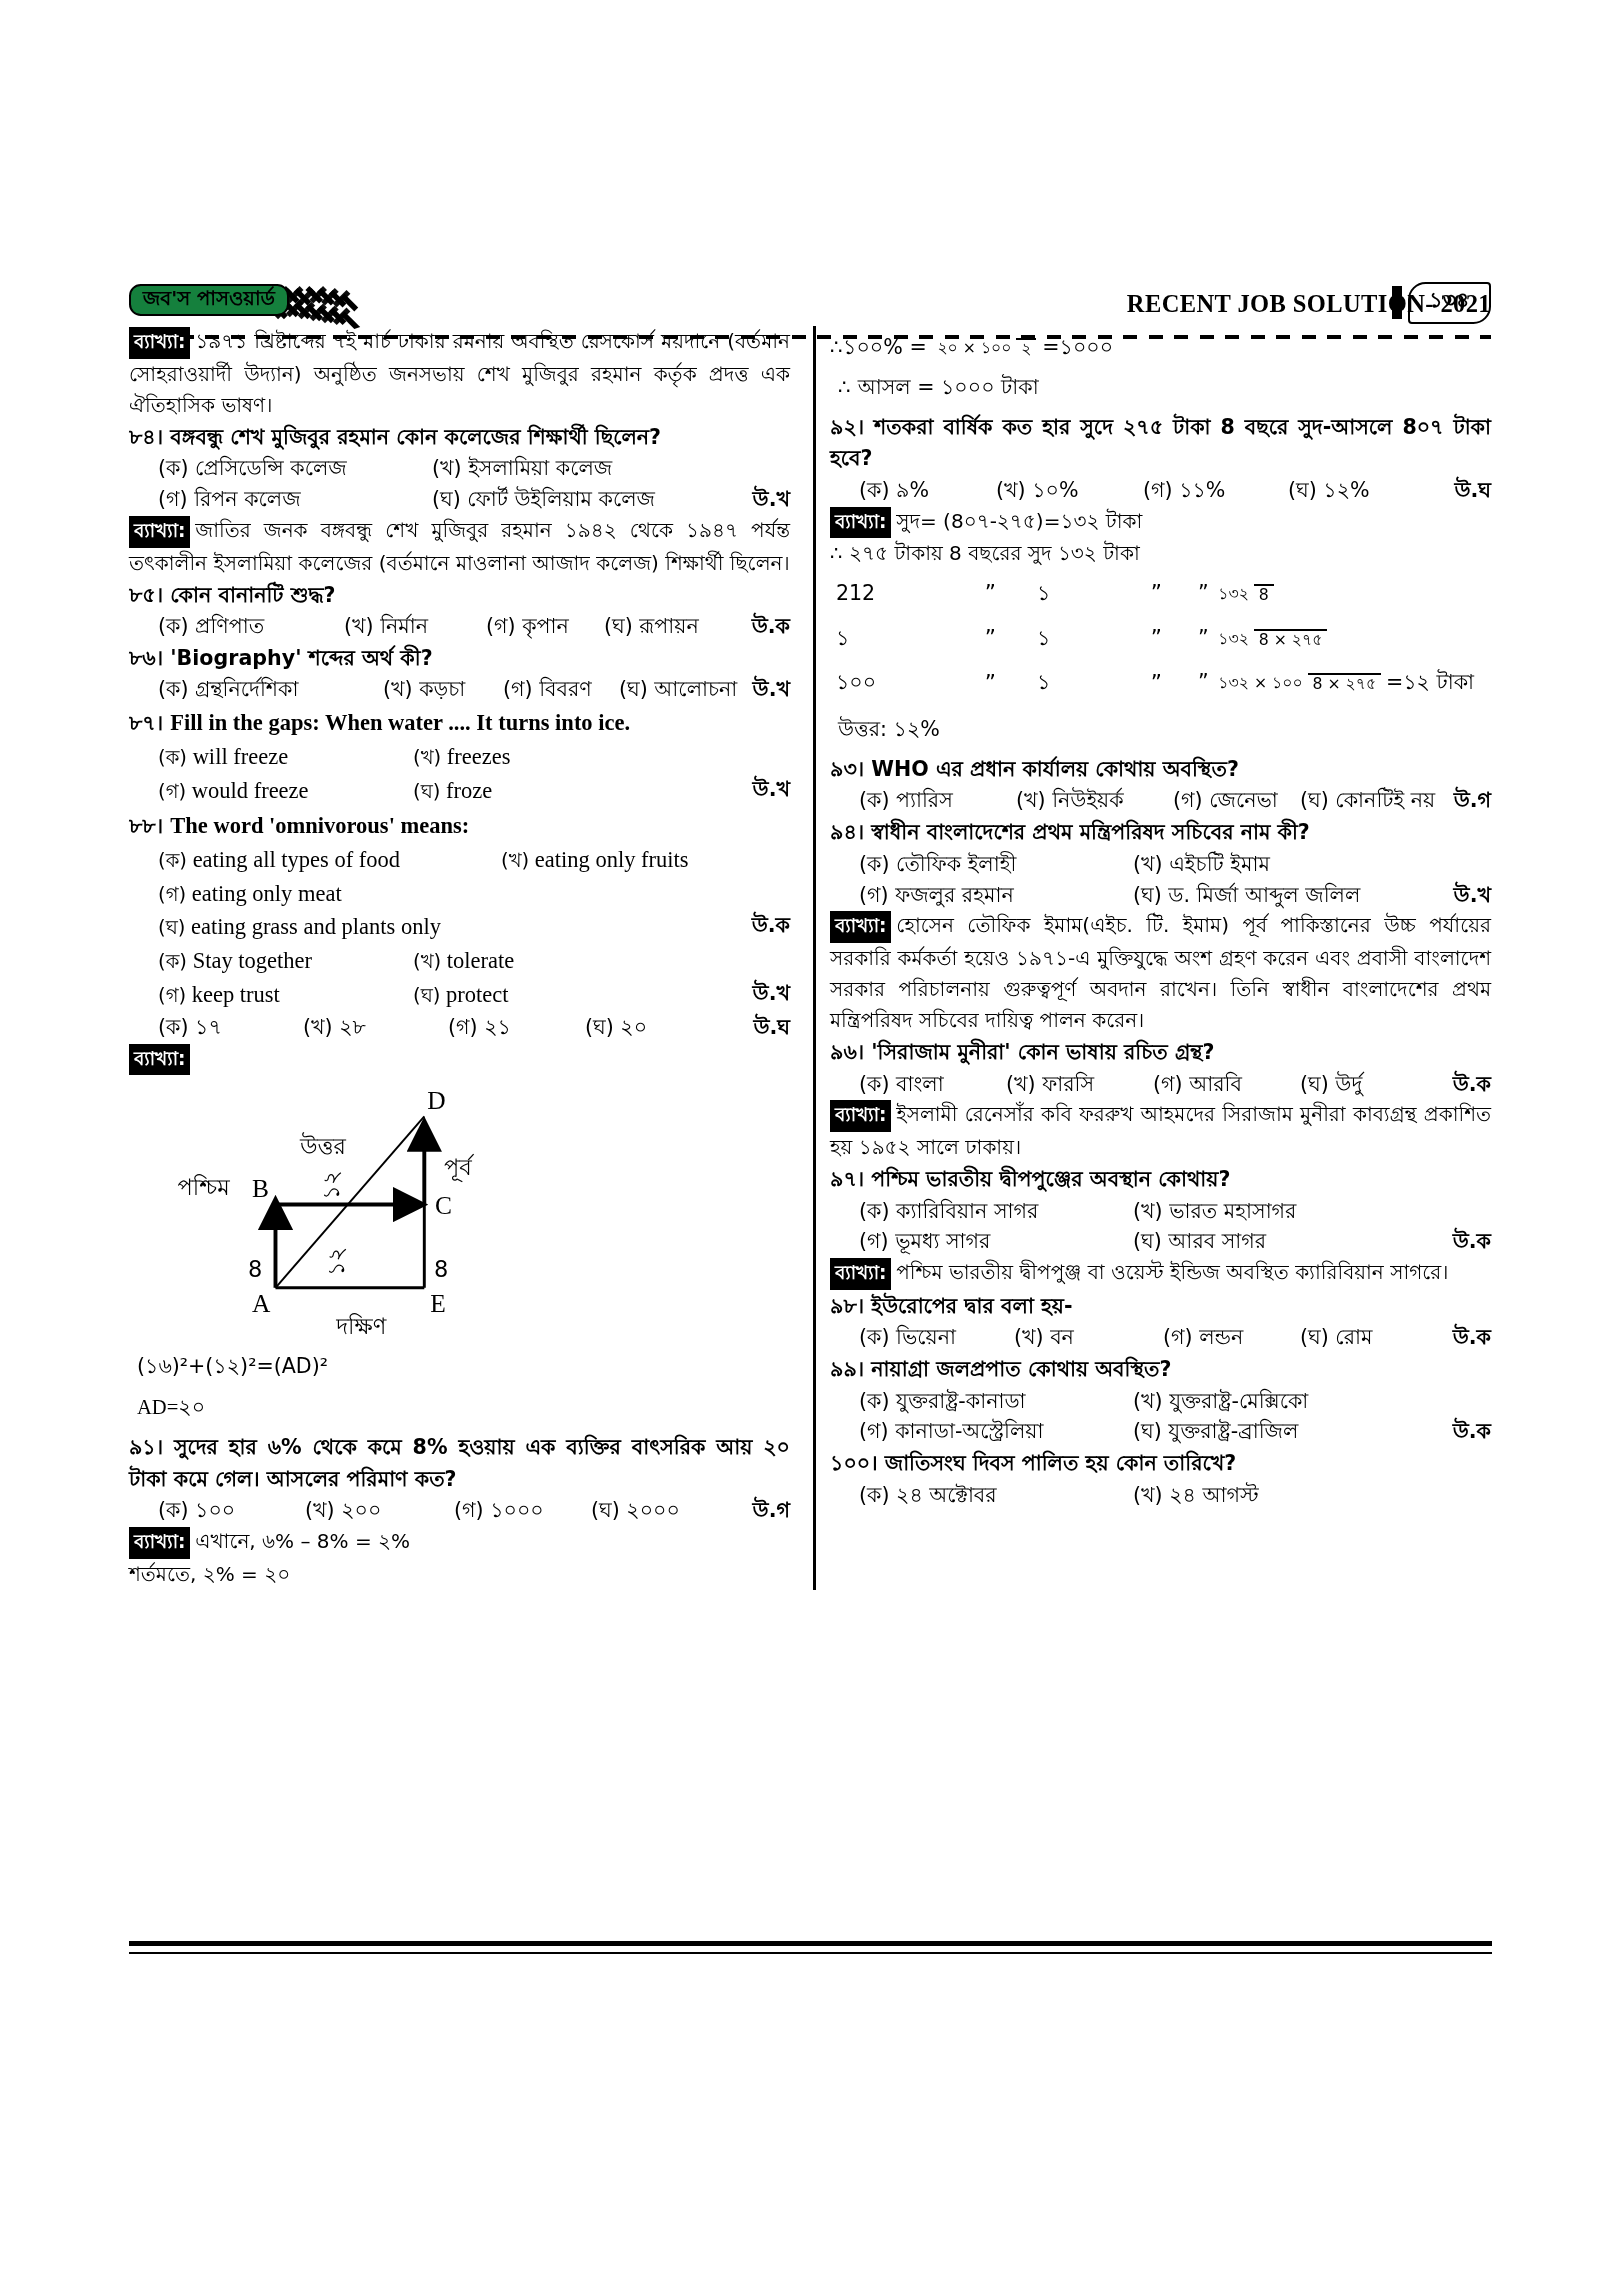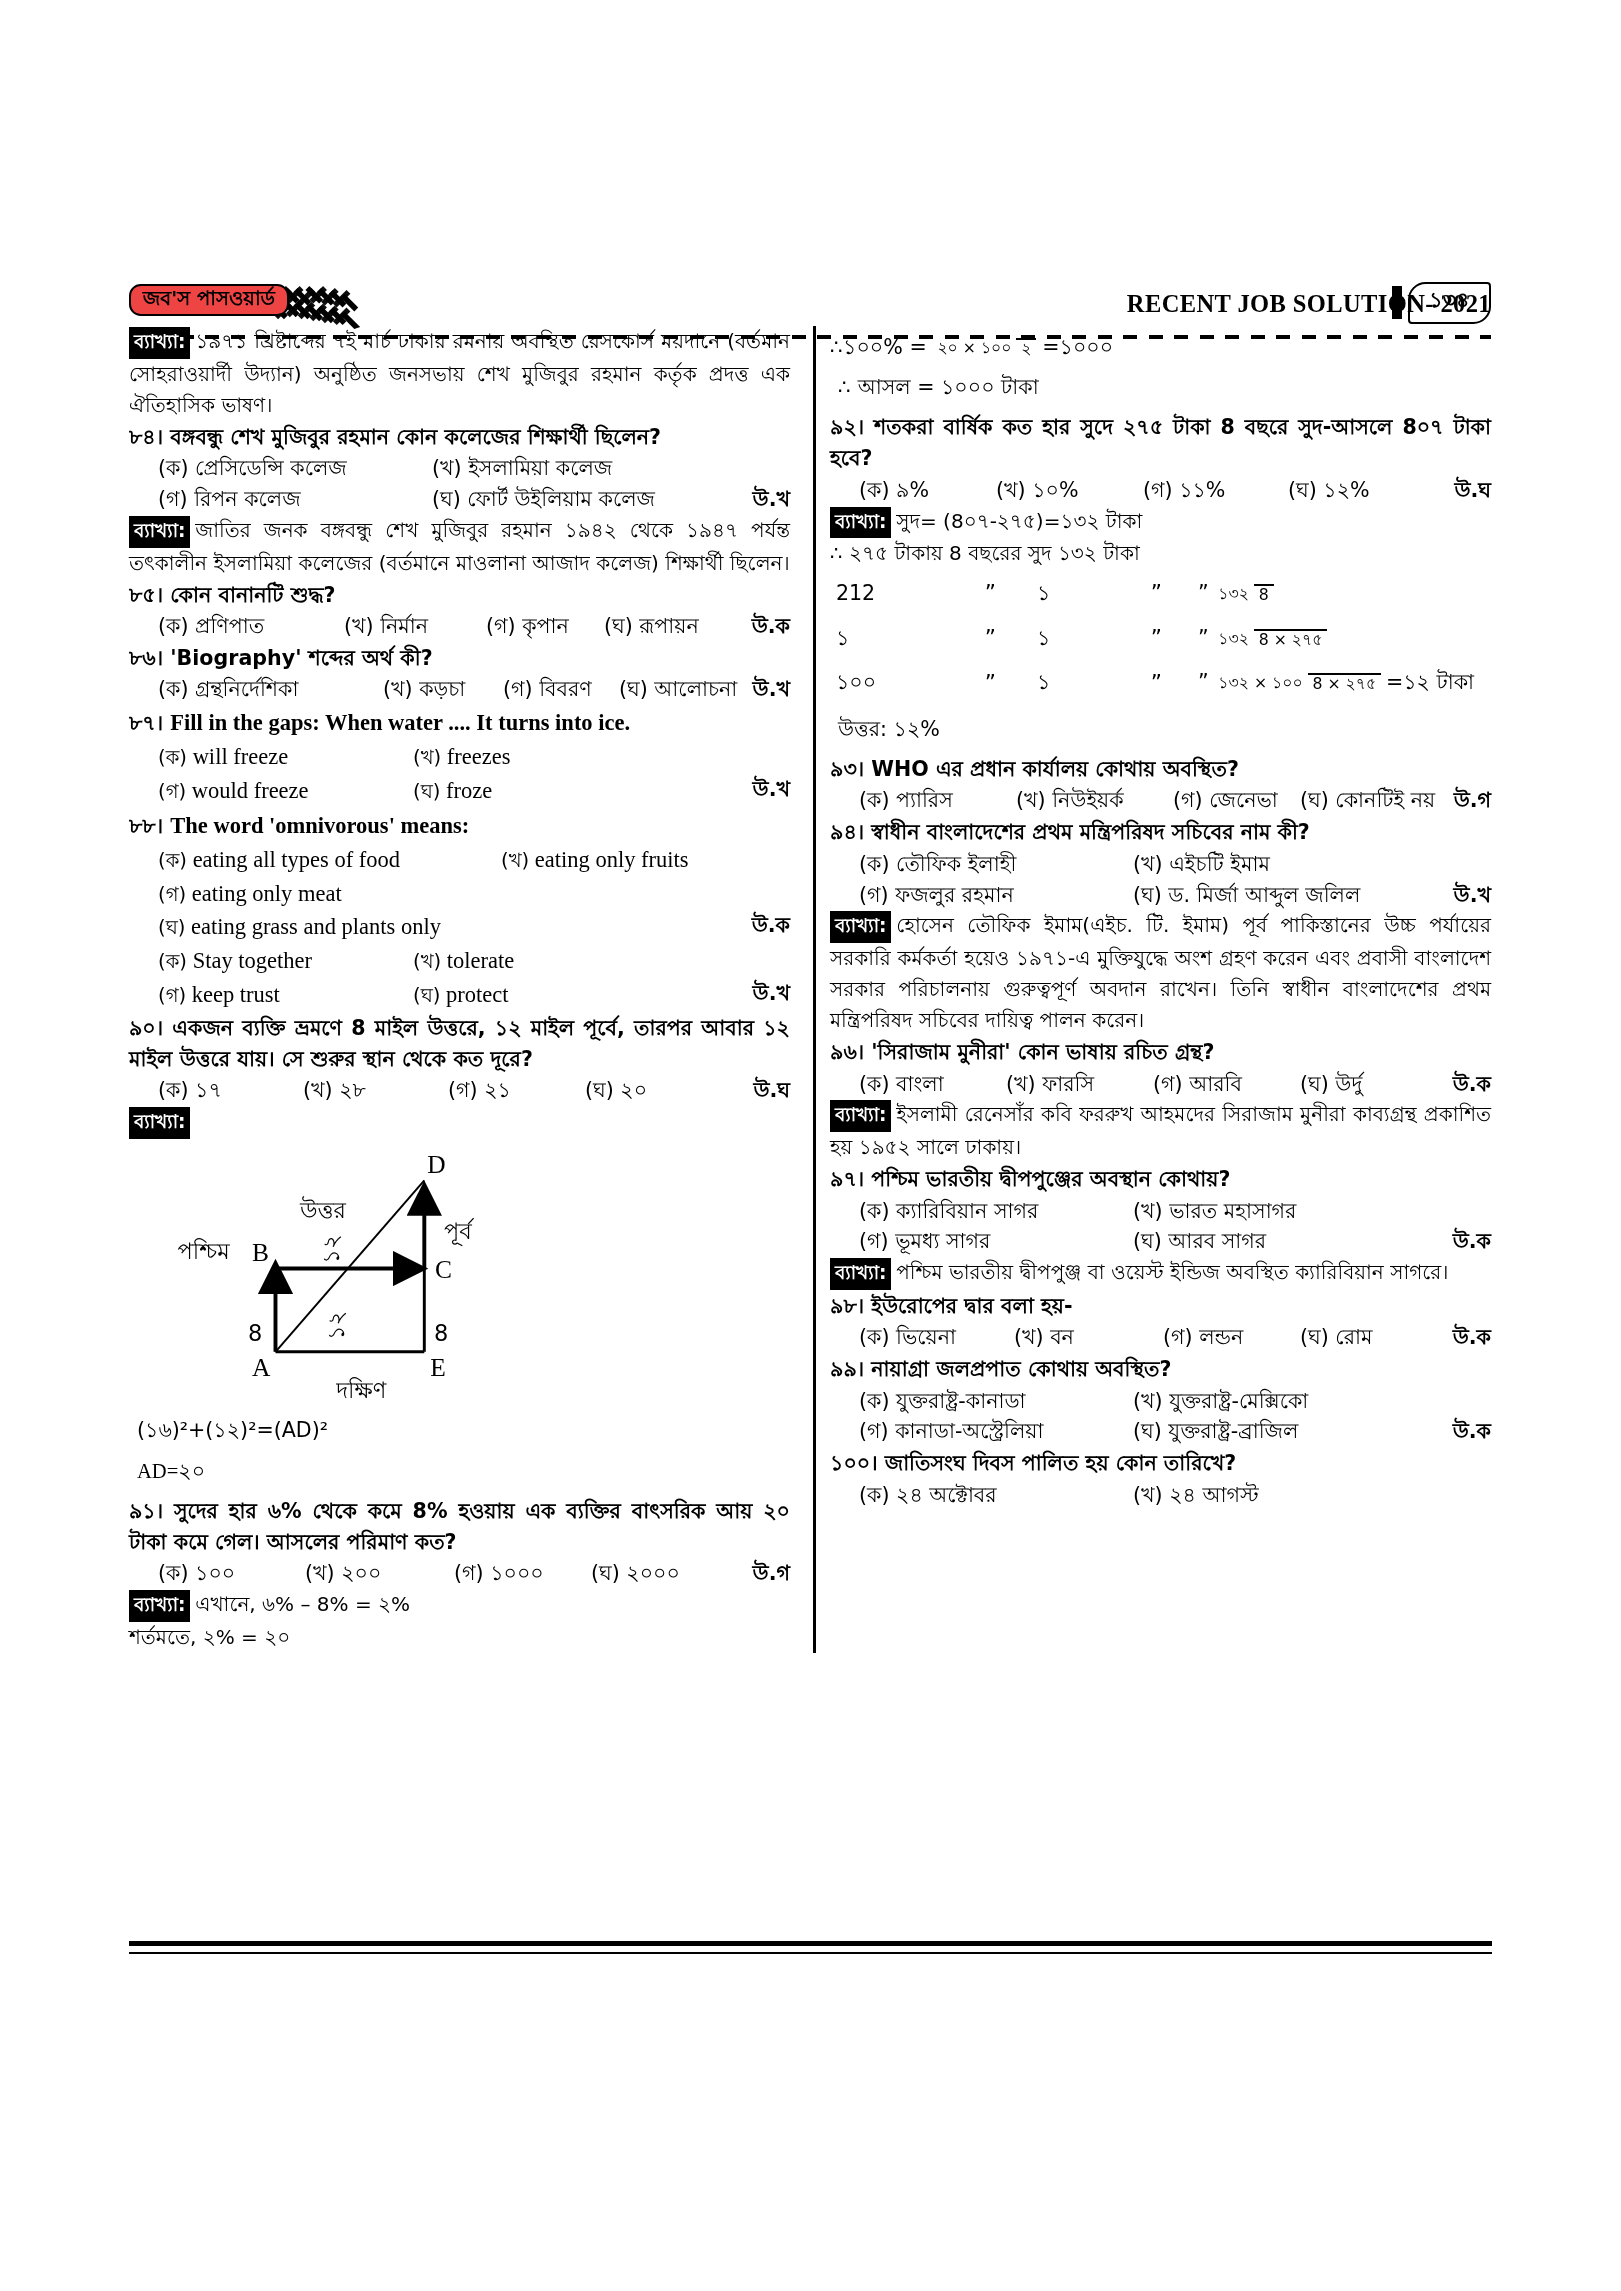--- a/index.html
+++ b/index.html
@@ -38,21 +38,21 @@
     position: absolute;
     left: 0px; top: 3.9px;
     border: 2.9px solid #000;
     border-radius: 11.8px;
     padding: 2.9px 11.8px 4.9px 11.8px;
     font-family: "DejaVu Sans", sans-serif;
     font-weight: bold;
     font-size: 19.6px;
     line-height: 1.05;
     white-space: nowrap;
-    background: #ef4444;
+    background: #15803d;
     z-index: 3;
     text-align: center;
   }
   .brand-ribbon {
     position: absolute;
     left: 143px; top: 5.9px;
     width: 106px; height: 43px;
     overflow: hidden;
     z-index: 2;
   }
@@ -416,24 +416,20 @@
             <span class="lbl">(গ)</span>
             <span>keep trust</span>
           </span>
           <span class="opt">
             <span class="lbl">(ঘ)</span>
             <span>protect</span>
           </span>
           <span class="ans">উ.খ</span>
         </div>
 
-        <p class="q">
-          <span>৯০।</span>
-          <span>একজন ব্যক্তি ভ্রমণে 8 মাইল উত্তরে, ১২ মাইল পূর্বে, তারপর আবার ১২ মাইল উত্তরে যায়। সে শুরুর স্থান থেকে কত দূরে?</span>
-        </p>
         <div class="opts">
           <span class="opt" style="width:145px">
             <span class="lbl">(ক)</span>
             <span>১৭</span>
           </span>
           <span class="opt" style="width:145px">
             <span class="lbl">(খ)</span>
             <span>২৮</span>
           </span>
           <span class="opt" style="width:137px">

